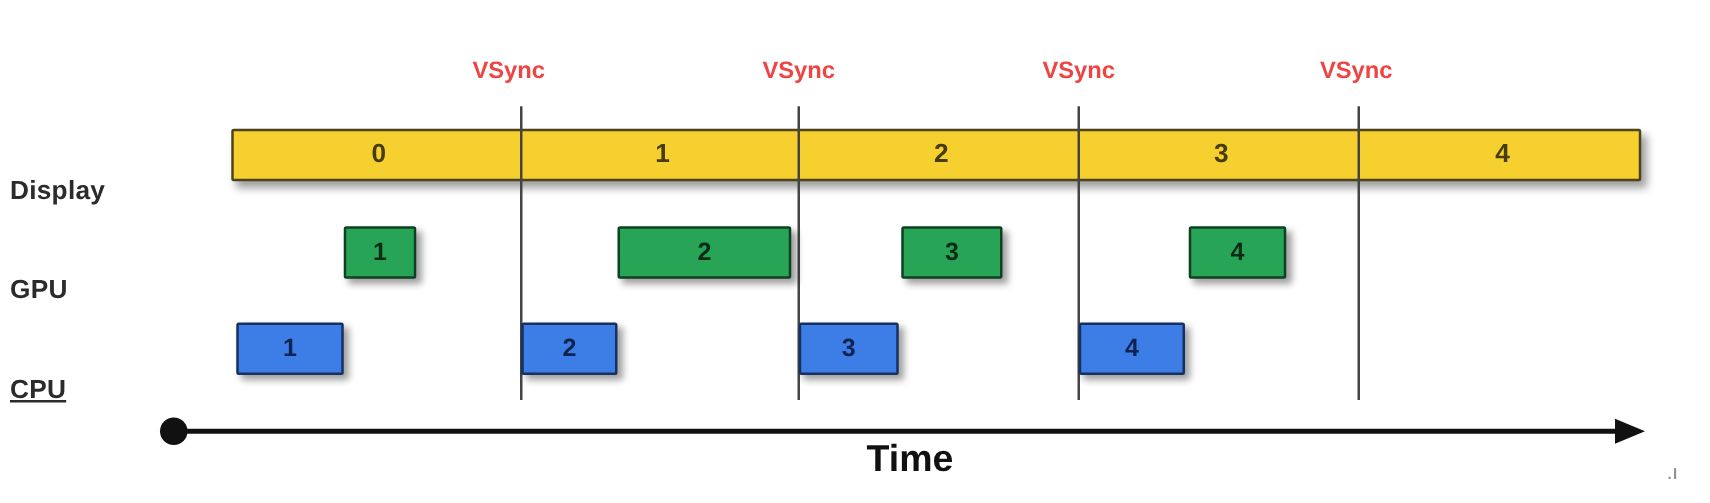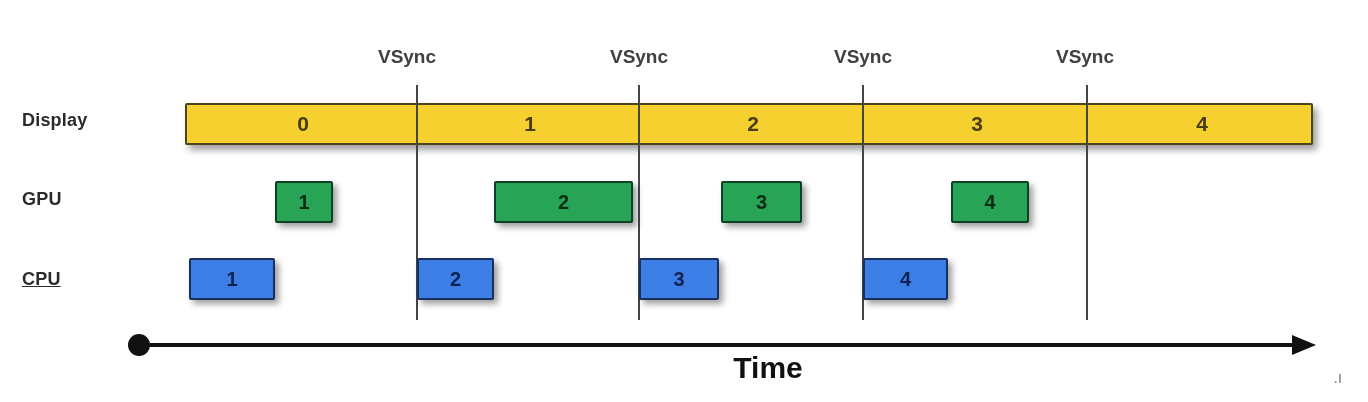--- a/index.html
+++ b/index.html
@@ -7,33 +7,34 @@
   .canvas {
     position: relative;
     width: 1368px;
     height: 402px;
     background: #ffffff;
     font-family: "Liberation Sans", sans-serif;
     overflow: hidden;
   }
   .row-label {
     position: absolute;
-    left: 22px;
-    font-size: 18px;
+    left: 8px;
+    font-size: 21px;
     font-weight: bold;
     color: #2b2b2b;
     letter-spacing: 0.2px;
+    margin-top: 31px;
   }
   .vsync-label {
     position: absolute;
     top: 46px;
     transform: translateX(-50%);
     font-size: 19px;
     font-weight: bold;
-    color: #404040;
+    color: #ef4444;
   }
   .vsync-line {
     position: absolute;
     top: 85px;
     width: 2px;
     height: 235px;
     background: #454545;
     z-index: 3;
   }
   .display-bar {
@@ -108,21 +109,20 @@
     border-left: 24px solid #111111;
   }
   .time-label {
     position: absolute;
     left: 728px;
     top: 351px;
     transform: translateX(-50%);
     font-size: 30px;
     font-weight: bold;
     color: #111111;
-    margin-left: 40px;
   }
   .corner-artifact {
     position: absolute;
     left: 1334px;
     top: 372px;
     font-size: 12px;
     font-weight: bold;
     color: #8f8f8f;
     letter-spacing: 1px;
   }

